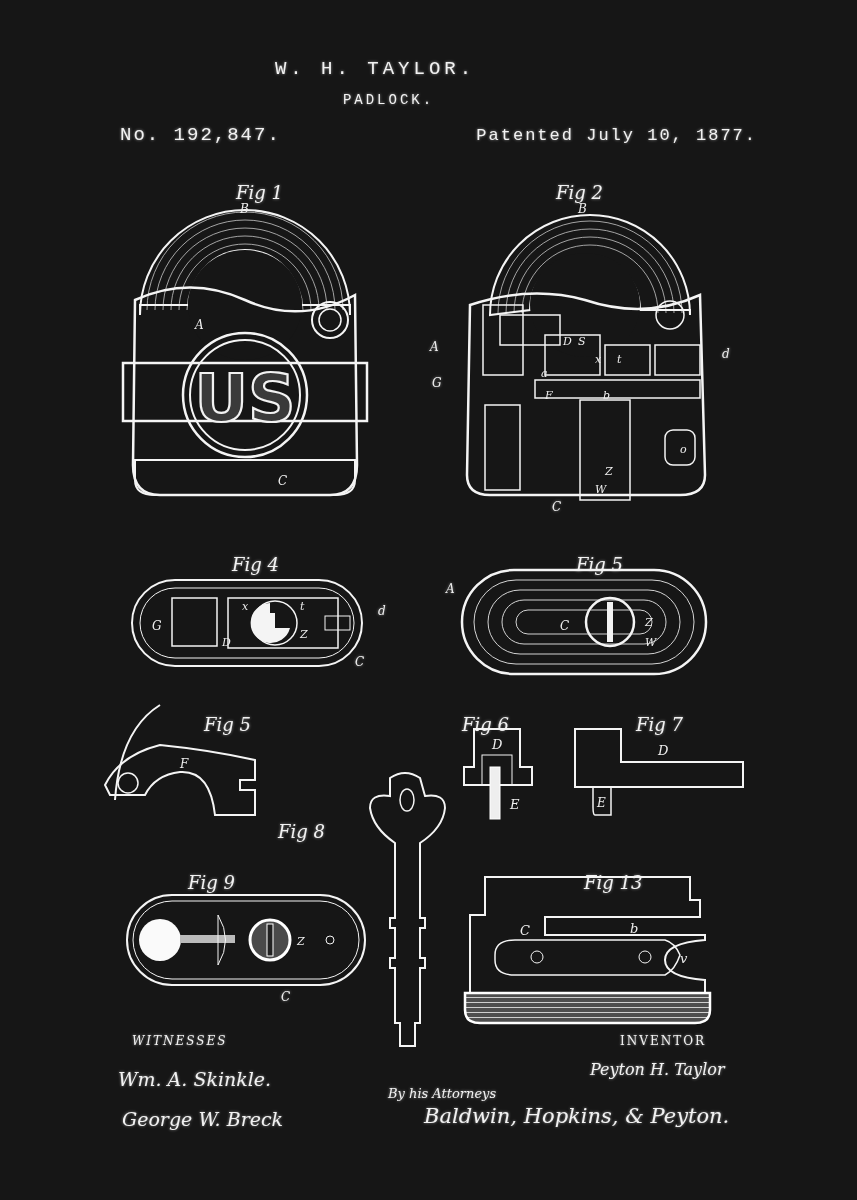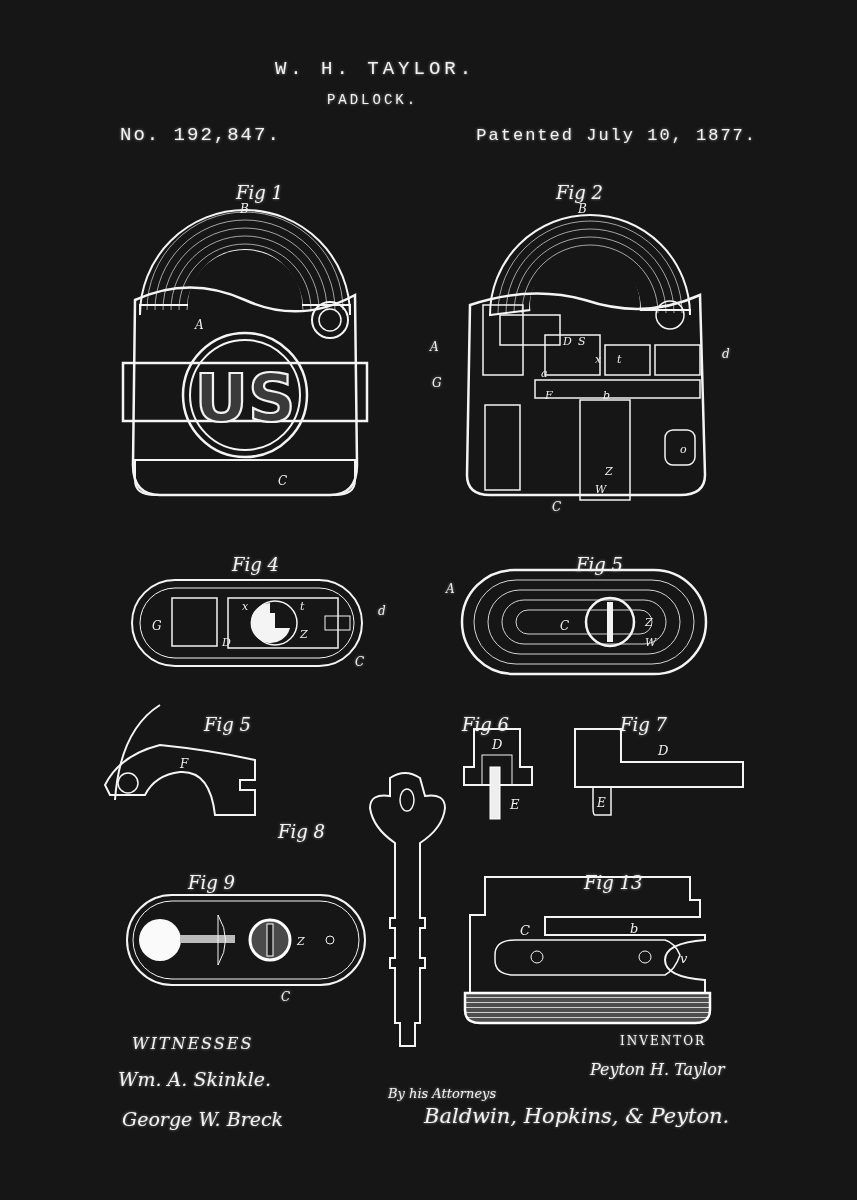--- a/index.html
+++ b/index.html
@@ -8,31 +8,31 @@
       background: #161616;
       position: relative;
       font-family: "DejaVu Serif", serif;
       color: #f2f2f2;
     }
     .glow { text-shadow: 0 0 3px rgba(255,255,255,0.55); }
     .mono { font-family: "Liberation Mono", "DejaVu Sans Mono", monospace; letter-spacing: 2px; }
     .abs { position: absolute; }
 
     #title { left: 0; width: 750px; top: 58px; text-align: center; font-size: 19px; letter-spacing: 4px; }
-    #subtitle { left: 0; width: 745px; top: 92px; text-align: center; font-size: 14px; letter-spacing: 3px; }
+    #subtitle { left: 16px; width: 745px; top: 92px; text-align: center; font-size: 14px; letter-spacing: 3px; }
     #patent-no { left: 120px; top: 124px; font-size: 19px; }
     #patent-date { right: 100px; top: 126px; font-size: 17px; }
 
     .fig-label { font-size: 18px; font-style: italic; white-space: pre; margin-top: 24px; }
     .part-label { font-size: 12px; font-style: italic; color: #eee; }
 
     svg { position: absolute; overflow: visible; }
     .stroke { stroke: #f4f4f4; fill: none; }
 
-    #witnesses-heading { left: 132px; top: 1034px; font-size: 16px; letter-spacing: 2px; font-style: italic; }
+    #witnesses-heading { left: 132px; top: 1034px; font-size: 12px; letter-spacing: 2px; font-style: italic; }
     #inventor-heading { left: 620px; top: 1034px; font-size: 12px; letter-spacing: 2px; }
     .sig { font-size: 19px; font-style: italic; white-space: nowrap; }
   </style>
 </head>
 <body>
 
 <div id="title" class="abs mono glow">W. H. TAYLOR.</div>
 <div id="subtitle" class="abs mono glow">PADLOCK.</div>
 <div id="patent-no" class="abs mono glow">No. 192,847.</div>
 <div id="patent-date" class="abs mono glow">Patented July 10, 1877.</div>
@@ -170,21 +170,21 @@
 
 <div class="abs fig-label glow" style="left:462px; top:690px;">Fig 6</div>
 <svg style="left:462px; top:727px;" width="80" height="95" viewBox="0 0 80 95">
   <path d="M12,2 L58,2 L58,40 L70,40 L70,58 L2,58 L2,40 L12,40 Z" fill="#5c5c5c" class="stroke" stroke-width="2"></path>
   <rect x="20" y="28" width="30" height="30" fill="url(#vlines)" class="stroke" stroke-width="1"></rect>
   <rect x="28" y="40" width="10" height="52" fill="#eee" stroke="#fff" stroke-width="1"></rect>
   <text x="30" y="22" font-style="italic" font-size="13" fill="#eee">D</text>
   <text x="48" y="82" font-style="italic" font-size="13" fill="#eee">E</text>
 </svg>
 
-<div class="abs fig-label glow" style="left:620px; top:690px;">Fig 7</div>
+<div class="abs fig-label glow" style="left:636px; top:690px;">Fig 7</div>
 <svg style="left:573px; top:727px;" width="175" height="90" viewBox="0 0 175 90">
   <path d="M2,2 L48,2 L48,35 L170,35 L170,60 L2,60 Z" fill="url(#hlines)" class="stroke" stroke-width="2"></path>
   <path d="M20,60 L38,60 L38,88 L22,88 Q20,88 20,80 Z" fill="#5c5c5c" class="stroke" stroke-width="1.5"></path>
   <text x="85" y="28" font-style="italic" font-size="13" fill="#eee">D</text>
   <text x="24" y="80" font-style="italic" font-size="12" fill="#eee">E</text>
 </svg>
 
 <div class="abs fig-label glow" style="left:278px; top:797px;">Fig 8</div>
 <svg style="left:365px; top:768px;" width="85" height="280" viewBox="0 0 85 280">
   <path d="M25,10 Q40,0 55,10 L60,28 Q80,25 80,40 Q78,60 55,75 L55,150 L60,150 L60,160 L55,160 L55,190 L60,190 L60,200 L55,200 L55,255 L50,255 L50,278 L35,278 L35,255 L30,255 L30,200 L25,200 L25,190 L30,190 L30,160 L25,160 L25,150 L30,150 L30,75 Q8,60 5,40 Q5,25 25,28 Z" fill="url(#vlines)" class="stroke" stroke-width="2"></path>

